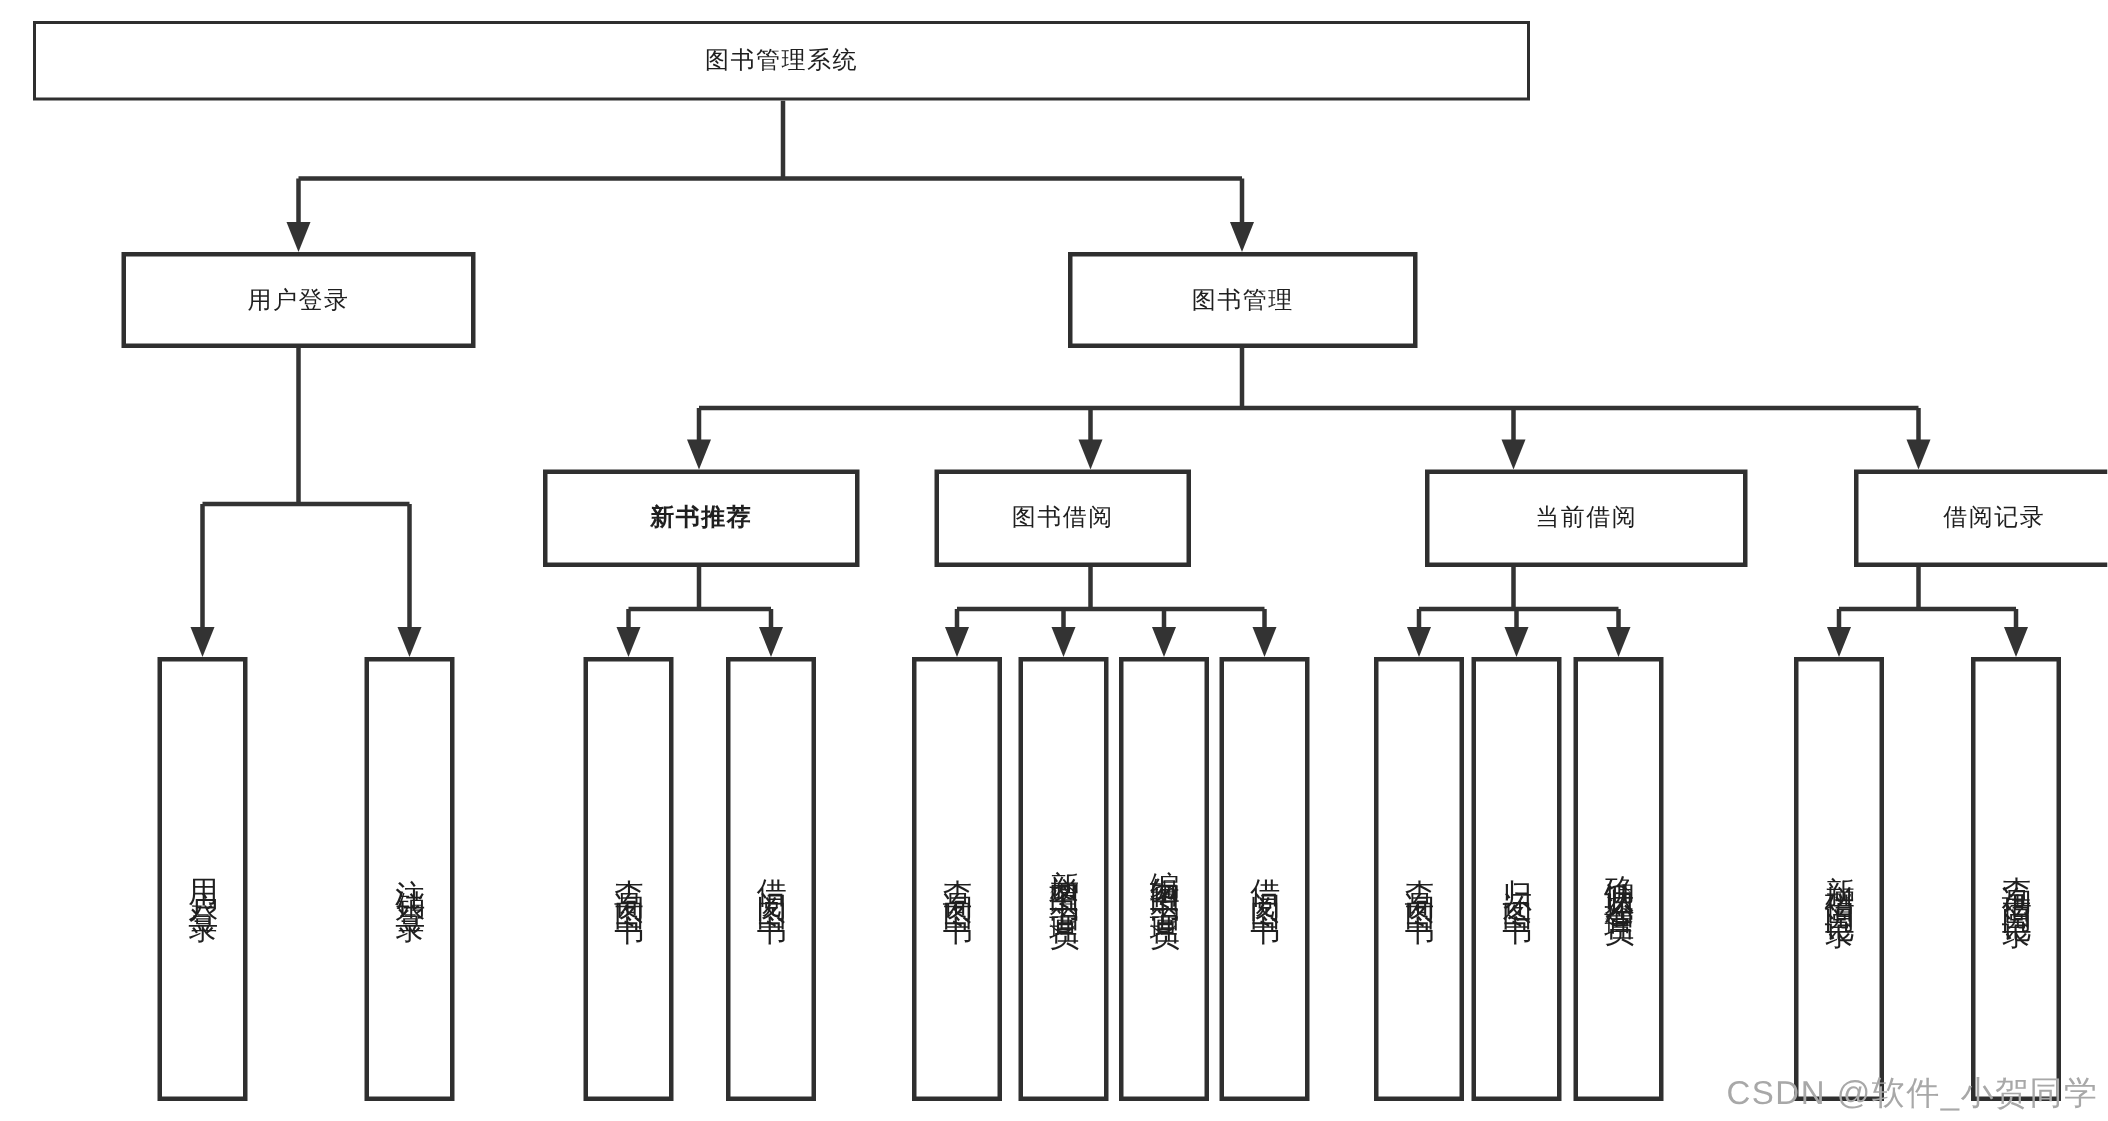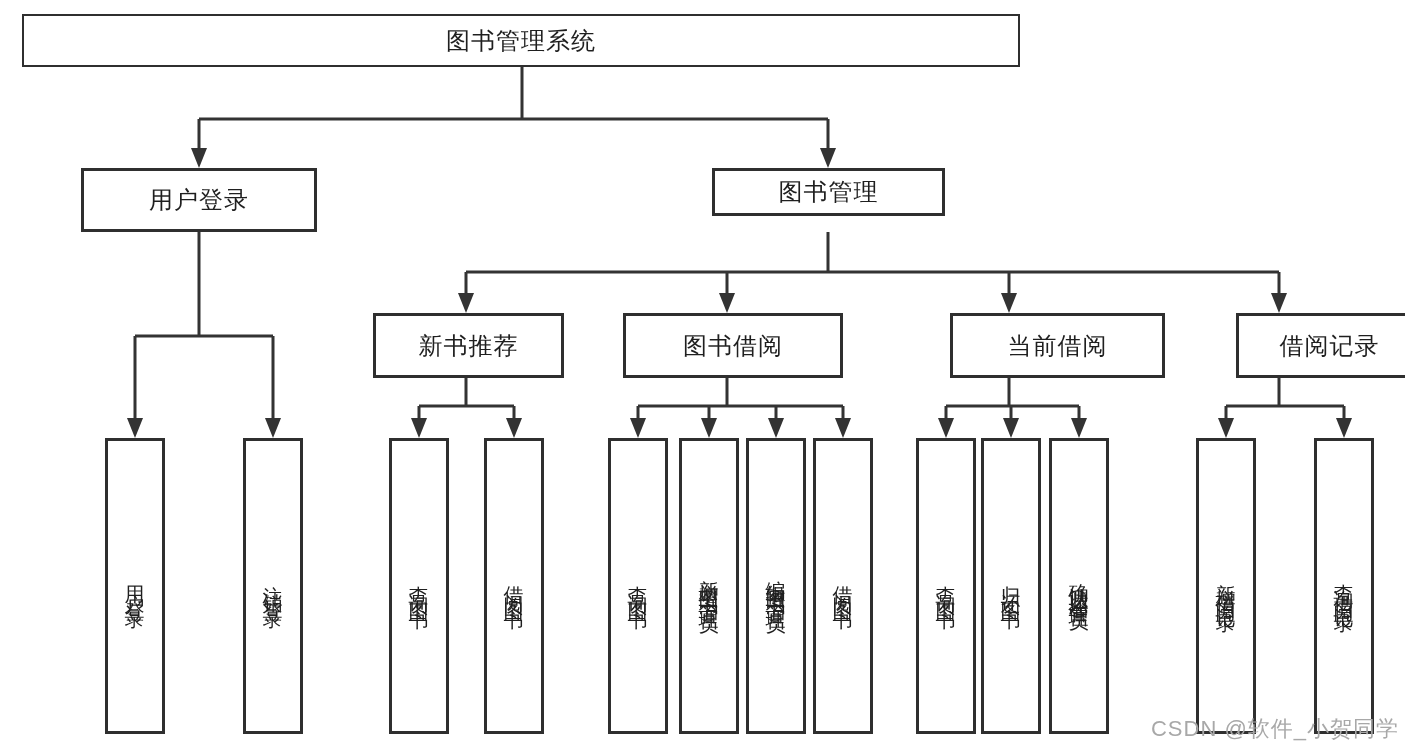--- a/index.html
+++ b/index.html
@@ -19,21 +19,21 @@
   }
   svg.connectors{position:absolute;left:0;top:0;width:1405px;height:747px;}
   svg.connectors path.ln{stroke:var(--line);stroke-width:3;fill:none;}
   svg.connectors path.ah{fill:var(--line);stroke:none;}
   .hbox{
     position:absolute;
     box-sizing:border-box;
     border:3px solid var(--border);
     background:#fff;
     display:flex;align-items:center;justify-content:center;
-    font-size:24px;color:var(--text);letter-spacing:1px;
+    font-size:16px;color:var(--text);letter-spacing:1px;
   }
   .vbox{
     position:absolute;
     top:438px;width:60px;height:296px;
     box-sizing:border-box;
     border:3px solid var(--border);
     background:#fff;
     display:flex;align-items:center;justify-content:center;
     writing-mode:vertical-rl;
     font-size:20px;color:var(--text);
@@ -88,24 +88,24 @@
     <path class="ah" d="M938 418 h16 l-8 20 z"></path>
     <path class="ah" d="M1003 418 h16 l-8 20 z"></path>
     <path class="ah" d="M1071 418 h16 l-8 20 z"></path>
     <path class="ah" d="M1218 418 h16 l-8 20 z"></path>
     <path class="ah" d="M1336 418 h16 l-8 20 z"></path>
   </svg>
 
   <div class="hbox" style="left:22px;top:14px;width:998px;height:53px;border-width:2px;">图书管理系统</div>
 
   <div class="hbox" style="left:81px;top:168px;width:236px;height:64px;">用户登录</div>
-  <div class="hbox" style="left:712px;top:168px;width:233px;height:48px;">图书管理</div>
+  <div class="hbox" style="left:712px;top:168px;width:233px;height:64px;">图书管理</div>
 
-  <div class="hbox" style="left:373px;top:313px;width:191px;height:65px;">新书推荐</div>
-  <div class="hbox" style="left:623px;top:313px;width:220px;height:65px;">图书借阅</div>
+  <div class="hbox" style="left:362px;top:313px;width:211px;height:65px;font-weight:bold;">新书推荐</div>
+  <div class="hbox" style="left:623px;top:313px;width:171px;height:65px;">图书借阅</div>
   <div class="hbox" style="left:902px;top:313px;width:215px;height:65px;margin-left:48px;">当前借阅</div>
   <div class="hbox" style="left:1236px;top:313px;width:187px;height:65px;">借阅记录</div>
 
   <div class="vbox" style="left:105px;">用户登录</div>
   <div class="vbox" style="left:243px;">注销登录</div>
 
   <div class="vbox" style="left:389px;">查询图书</div>
   <div class="vbox" style="left:484px;">借阅图书</div>
 
   <div class="vbox" style="left:608px;">查询图书</div>

